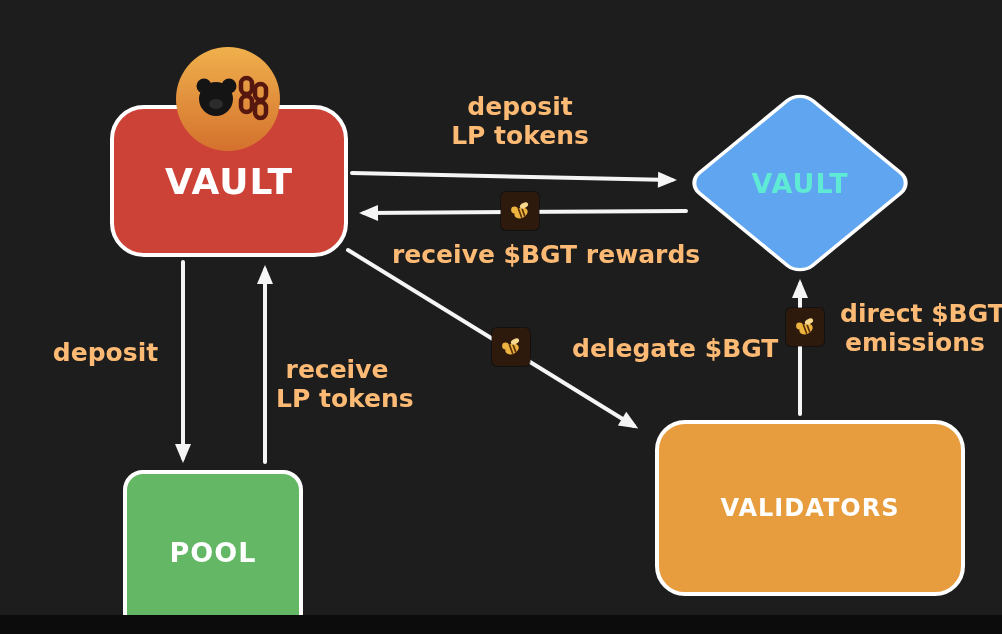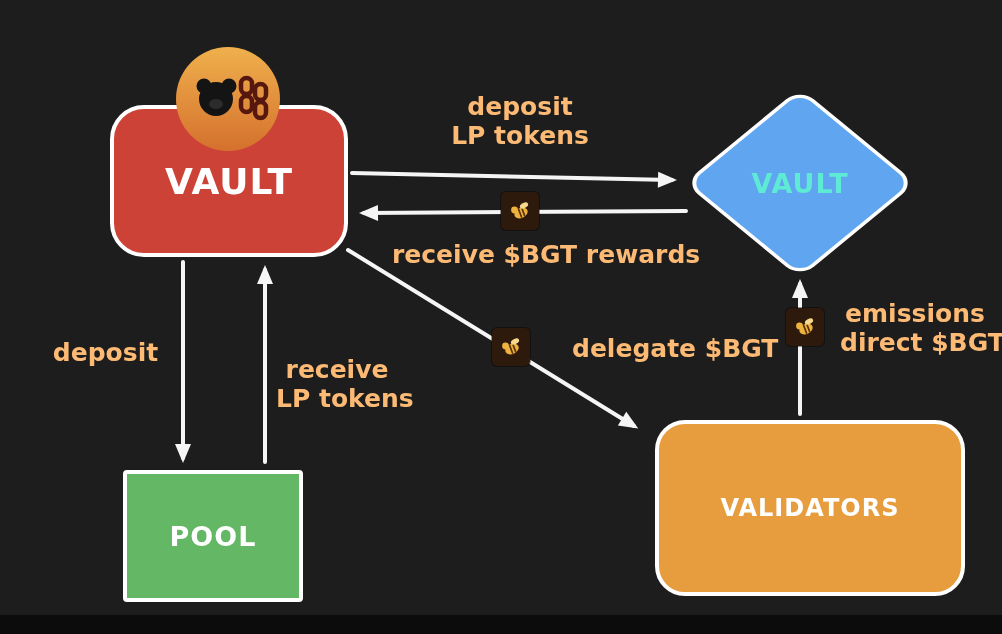--- a/index.html
+++ b/index.html
@@ -9,21 +9,21 @@
     font-family:"DejaVu Sans","Liberation Sans",sans-serif;
     color:#fff;
   }
   .arrows{position:absolute;left:0;top:0;z-index:1;}
   .node{
     position:absolute;z-index:3;display:flex;align-items:center;justify-content:center;
     border:4px solid #fff;box-sizing:border-box;
     font-weight:bold;color:#fff;letter-spacing:1px;
   }
   .node-users{left:110px;top:105px;width:238px;height:152px;border-radius:34px;font-size:36px;}
-  .node-pool{left:123px;top:470px;width:180px;height:132px;border-radius:4px;font-size:27px;}
+  .node-pool{left:123px;top:470px;width:180px;height:164px;border-radius:20px;font-size:27px;}
   .node-validators{left:655px;top:420px;width:310px;height:176px;border-radius:30px;font-size:24px;}
   .diamond{
     position:absolute;z-index:2;left:718px;top:101px;width:164px;height:164px;
     border:4px solid #fff;border-radius:20px;box-sizing:border-box;
     transform:scaleY(0.82) rotate(45deg);
   }
   .diamond-label{
     position:absolute;z-index:3;left:718px;top:168px;width:164px;text-align:center;
     font-weight:bold;font-size:27px;letter-spacing:1px;color:#5eead4;
   }
@@ -124,22 +124,22 @@
   <div class="elabel el-receive-lp">
     <div>receive</div>
     <div>LP tokens</div>
   </div>
 
   <div class="elabel el-delegate">
     <div>delegate $BGT</div>
   </div>
 
   <div class="elabel el-emissions">
+    <div>direct $BGT</div>
     <div>emissions</div>
-    <div>direct $BGT</div>
   </div>
 
   <div class="bgt-icon bgt-1">
     <svg width="26" height="26" viewBox="0 0 26 26">
       <ellipse cx="14" cy="15" rx="7" ry="5" fill="#eeb33f" transform="rotate(-25 14 15)"></ellipse>
       <path d="M11.5 11 L14.5 19 M14.8 10 L17.6 17.6" stroke="#5a3208" stroke-width="1.7" stroke-linecap="round"></path>
       <circle cx="7.5" cy="12" r="3.4" fill="#eeb33f"></circle>
       <ellipse cx="17" cy="7.5" rx="4.4" ry="2.6" fill="#f7d88d" transform="rotate(-28 17 7.5)"></ellipse>
     </svg>
   </div>

